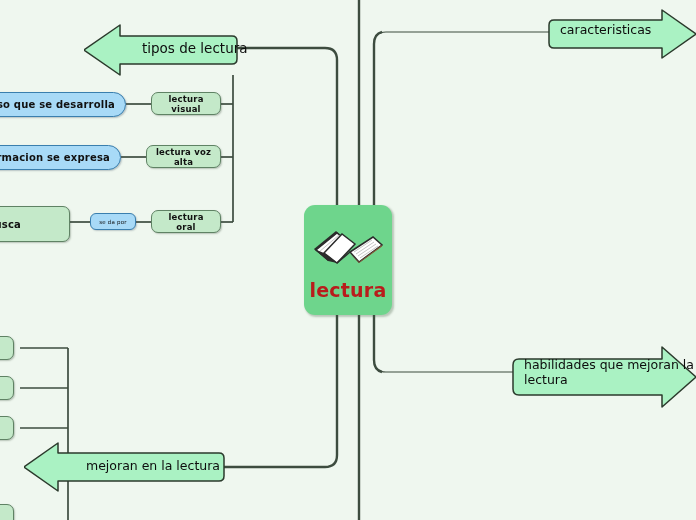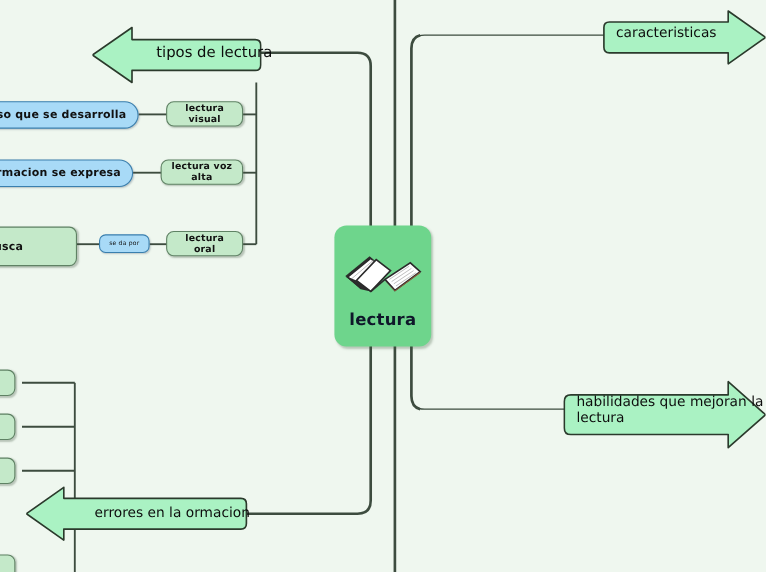--- a/index.html
+++ b/index.html
@@ -72,23 +72,23 @@
   .central {
     background: #6ed58c;
     border-radius: 11px;
     box-shadow: 1.5px 1.5px 2px rgba(60,90,60,.30);
     flex-direction: column;
     justify-content: center;
     align-items: center;
     z-index: 9;
   }
   .central-label {
-    font-size: 15px;
+    font-size: 19px;
     font-weight: bold;
-    color: #0f172a;
+    color: #b91c1c;
     margin-top: 4px;
   }
   .book-icon { display: block; }
 
   
   .arrowbox {
     position: absolute;
     z-index: 6;
   }
   .arrowbox svg { display: block; }
@@ -184,21 +184,21 @@
       <path d="M184,33 L150,3 L150,15 L7,15 Q1,15 1,21 L1,45 Q1,51 7,51 L150,51 L150,63 Z" fill="#aaf2c3" stroke="#2b3a2c" stroke-width="1.5" stroke-linejoin="round"></path>
     </svg>
   </div>
   <div class="arrow-label" style="left:524px; top:358px; font-size:12.5px; width:176px;">habilidades que mejoran la lectura</div>
 
   <div class="arrowbox" style="left:24px; top:441px;">
     <svg width="202" height="52" viewBox="0 0 202 52" xmlns="http://www.w3.org/2000/svg">
       <path d="M0,26 L34,2 L34,12 L195,12 Q200,12 200,17 L200,35 Q200,40 195,40 L34,40 L34,50 Z" fill="#aaf2c3" stroke="#2b3a2c" stroke-width="1.5" stroke-linejoin="round"></path>
     </svg>
   </div>
-  <div class="arrow-label" style="left:86px; top:459px; font-size:12.5px;">errores en la ormacion</div>
+  <div class="arrow-label" style="left:86px; top:459px; font-size:12.5px;">mejoran en la lectura</div>
 
   <div class="node rr-green" style="left:151px; top:92px; width:70px; height:23px; font-size:8.5px;">
     <span>lectura visual</span>
   </div>
 
   <div class="node rr-green" style="left:146px; top:145px; width:75px; height:23px; font-size:8.5px;">
     <span>lectura voz alta</span>
   </div>
 
   <div class="node rr-green" style="left:151px; top:210px; width:70px; height:23px; font-size:8.5px;">

